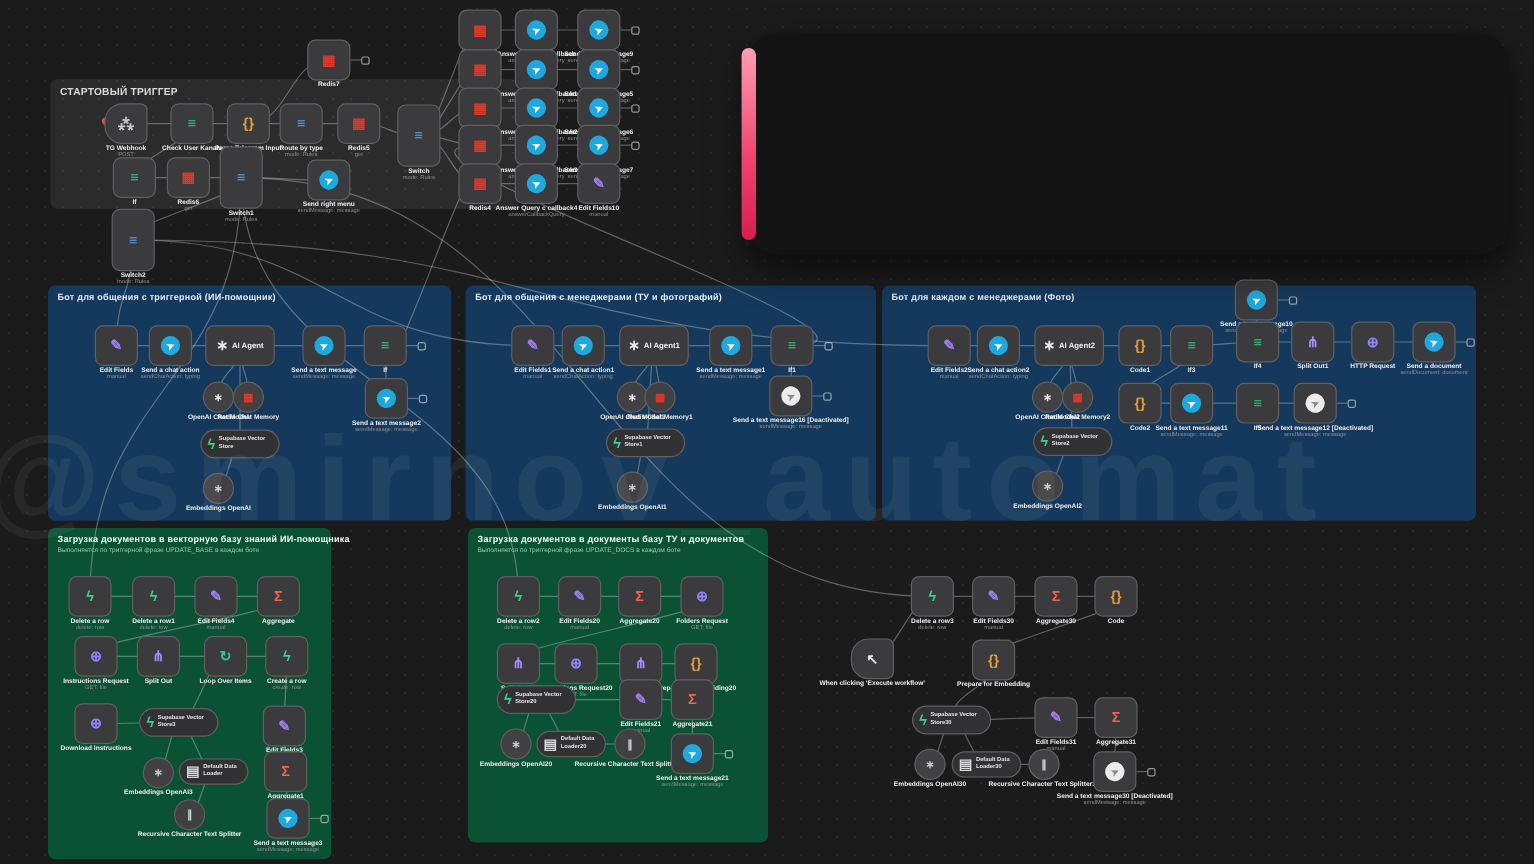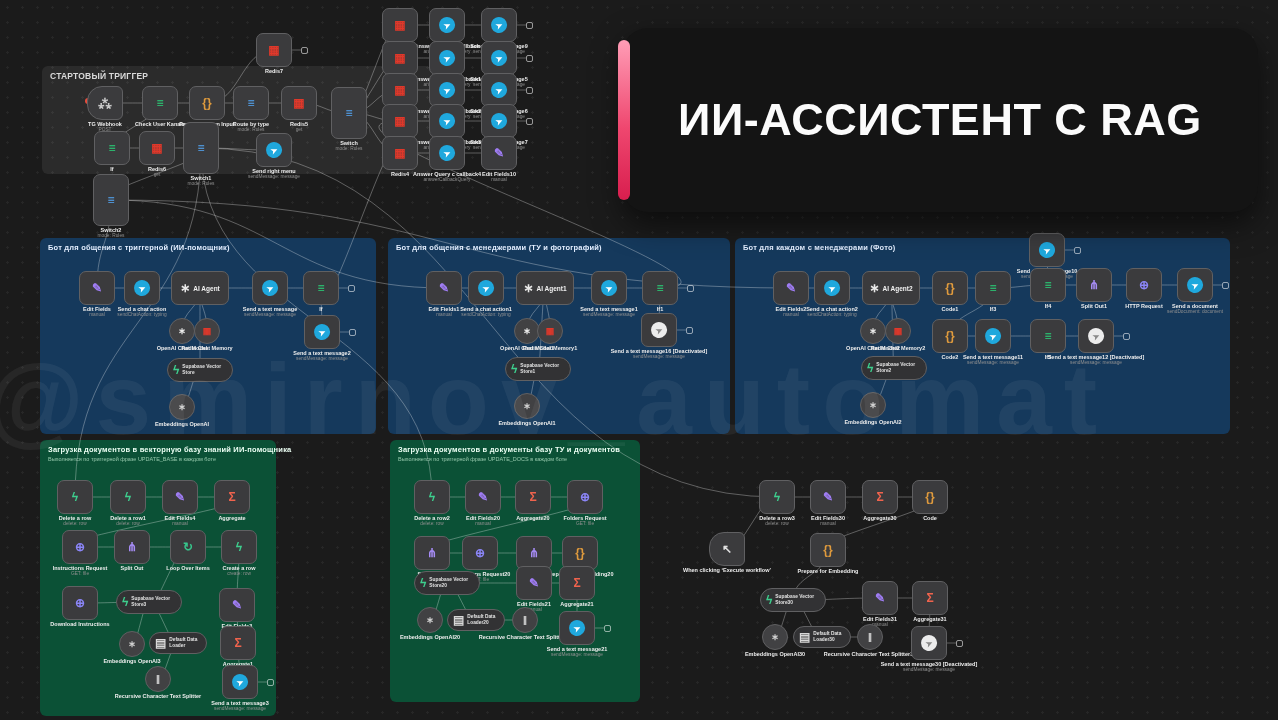--- a/index.html
+++ b/index.html
@@ -176,21 +176,20 @@
       <path d="M1065 250 L1074 250"></path>
       <path d="M1213 285 L1222 285"></path>
       <path d="M1114 336 L1123 336"></path>
       <path d="M258 682 L267 682"></path>
       <path d="M595 628 L604 628"></path>
       <path d="M947 643 L956 643"></path>
     </svg>
   <div id="watermark">@smirnov_automat</div>
   <div id="title-card">
     <div id="title-accent"></div>
-    <div class="tc2">ИИ-АССИСТЕНТ С RAG</div>
   </div>
 <div class="section gray" style="left: 42px; top: 66px; width: 390px; height: 108px;">
       <div class="stitle">СТАРТОВЫЙ ТРИГГЕР</div>
     </div>
     <div class="section navy" style="left: 40px; top: 238px; width: 336px; height: 196px;">
       <div class="stitle">Бот для общения с триггерной (ИИ-помощник)</div>
     </div>
     <div class="section navy" style="left: 388px; top: 238px; width: 342px; height: 196px;">
       <div class="stitle">Бот для общения с менеджерами (ТУ и фотографий)</div>
     </div>

